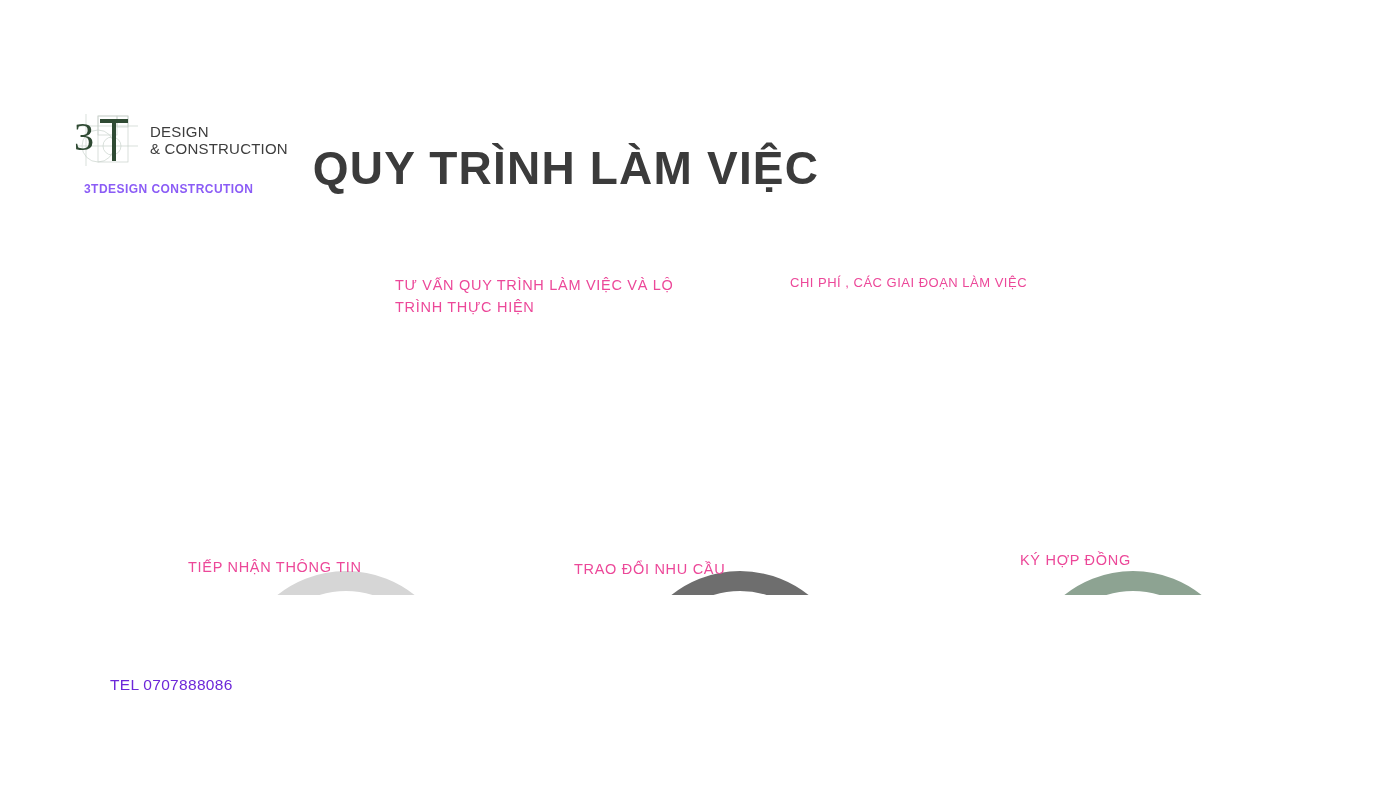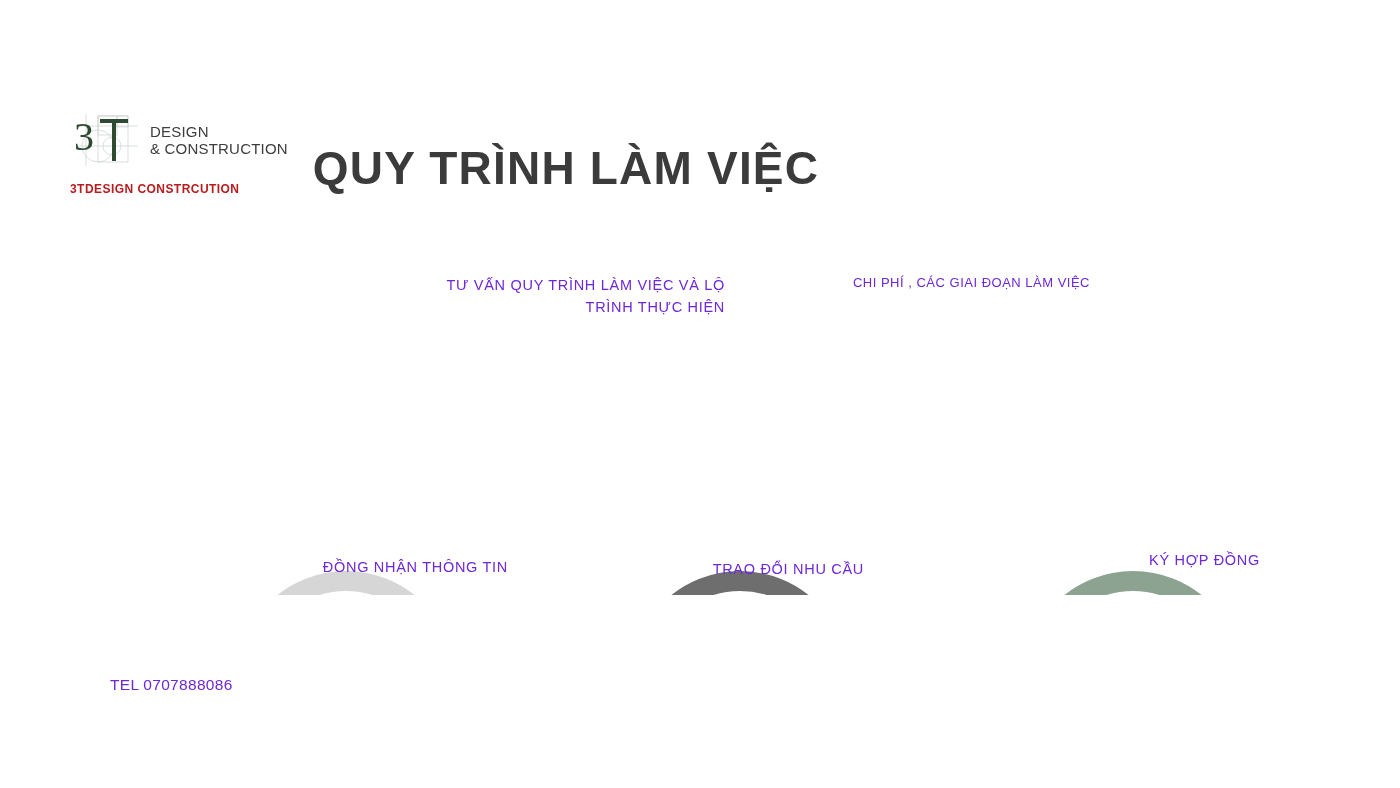--- a/index.html
+++ b/index.html
@@ -39,26 +39,26 @@
   }
   .logo-words div {
     font-family: "Liberation Sans", sans-serif;
     font-size: 15px;
     letter-spacing: 0.2px;
     color: #3d3d3d;
     white-space: nowrap;
   }
   .logo-caption {
     margin-top: 12px;
-    margin-left: 2px;
+    margin-left: 16px;
     font-family: "Liberation Sans", sans-serif;
     font-size: 12px;
     font-weight: bold;
     letter-spacing: 0.45px;
-    color: #b91c1c;
+    color: #8b5cf6;
     white-space: nowrap;
   }
 
   
   .page-title {
     position: absolute;
     top: 110px;
     left: 0;
     width: 1132px;
     text-align: center;
@@ -87,22 +87,22 @@
     font-weight: bold;
     fill: #ffffff;
   }
 
   
   .caption {
     position: absolute;
     font-family: "Liberation Sans", sans-serif;
     font-size: 14.5px;
     letter-spacing: 0.7px;
-    color: #6d28d9;
-    text-align: right;
+    color: #ec4899;
+    text-align: left;
     line-height: 1.55;
     white-space: pre-line;
   }
   .caption.small {
     font-size: 13px;
     letter-spacing: 0.5px;
   }
 
   .cap-1 { left: 188px;  top: 556px; width: 320px; }
   .cap-2 { left: 395px;  top: 274px; width: 330px; }
@@ -213,21 +213,21 @@
       <circle id="c4" cx="938" cy="418" r="68" fill="#4A4A4A"></circle>
       <text id="n4" class="step-number" x="938" y="418" text-anchor="middle" dominant-baseline="central">4</text>
     </g>
     <g>
       <circle id="c5" cx="1133" cy="426" r="68" fill="#8DA392"></circle>
       <text id="n5" class="step-number" x="1133" y="426" text-anchor="middle" dominant-baseline="central">5</text>
     </g>
   </svg>
 </div>
 
-<div class="caption cap-1">ĐỒNG NHẬN THÔNG TIN</div>
+<div class="caption cap-1">TIẾP NHẬN THÔNG TIN</div>
 <div class="caption cap-2">TƯ VẤN QUY TRÌNH LÀM VIỆC VÀ LỘ
 TRÌNH THỰC HIỆN</div>
 <div class="caption cap-3">TRAO ĐỔI NHU CẦU</div>
 <div class="caption small cap-4">CHI PHÍ , CÁC GIAI ĐOẠN LÀM VIỆC</div>
 <div class="caption cap-5">KÝ HỢP ĐỒNG</div>
 
 <div class="footer">
   <span class="footer-tel">TEL 0707888086</span>
 </div>
 

